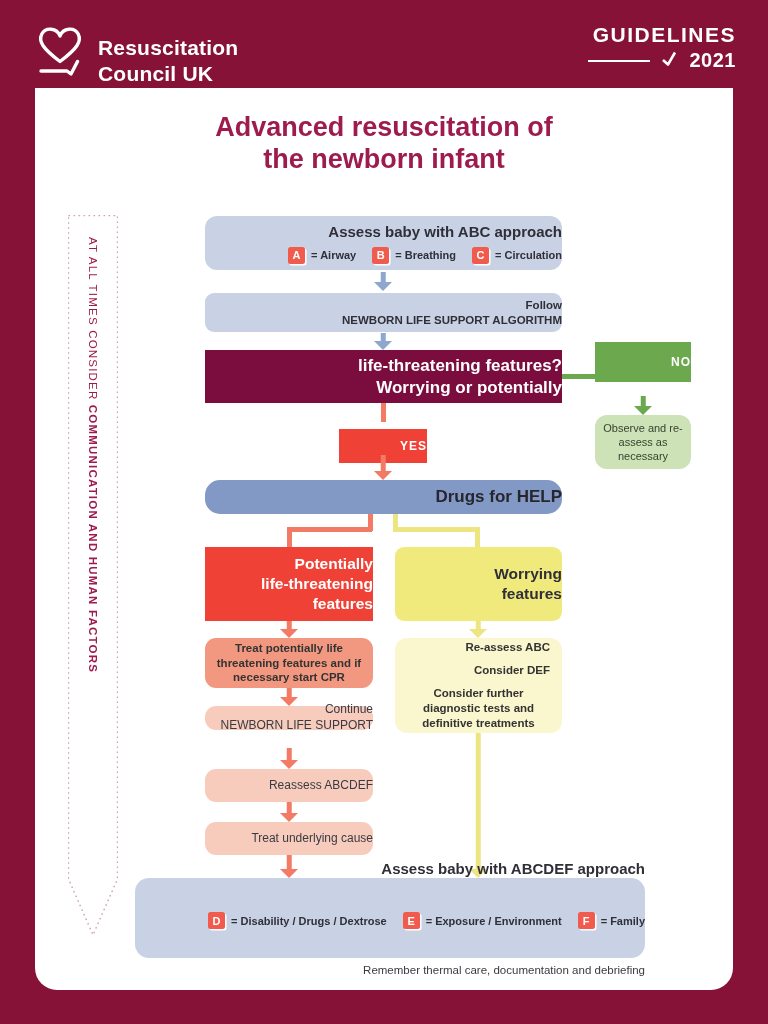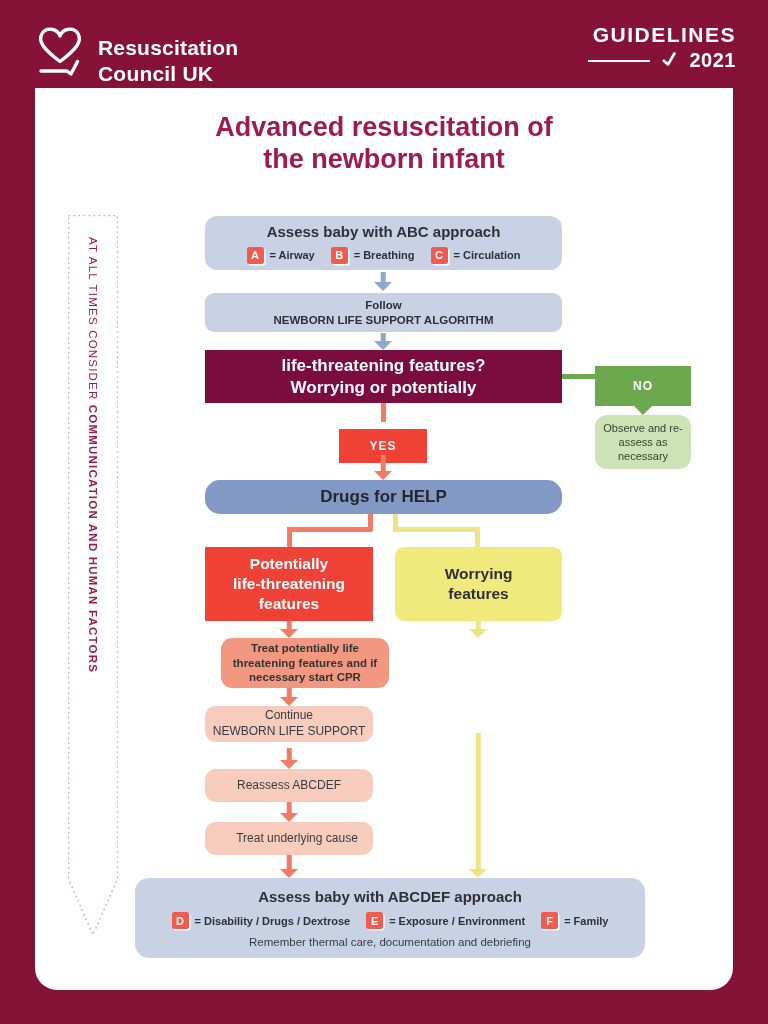--- a/index.html
+++ b/index.html
@@ -34,21 +34,21 @@
   .sidebar { position:absolute; left:33px; top:127px; width:50px; height:722px; }
   .sidebar svg { position:absolute; left:0; top:0; }
   .sidebar-text {
     position:absolute; left:50%; top:22px; transform:translateX(-50%);
     writing-mode:vertical-rl;
     color:var(--sidebar_text); font-size:11.5px; letter-spacing:1.2px;
     white-space:nowrap;
   }
   .sidebar-text .b { font-weight:bold; }
   
-  .fbox { position:absolute; display:flex; flex-direction:column; align-items:center; justify-content:center; text-align:center; }
+  .fbox { position:absolute; display:flex; flex-direction:column; align-items:flex-end; justify-content:center; text-align:center; }
   .blue  { background:var(--box_blue); border-radius:12px; color:var(--dark_text); }
   .title-line { font-weight:bold; font-size:15px; color:var(--dark_text); }
   .badge-row { display:flex; align-items:center; justify-content:center; gap:16px; margin-top:7px; }
   .badge-item { display:flex; align-items:center; gap:6px; font-weight:bold; font-size:11px; color:var(--dark_text); }
   .badge {
     display:inline-flex; align-items:center; justify-content:center;
     width:17px; height:17px; background:var(--badge_red); color:#fff;
     font-weight:bold; font-size:11px; border-radius:2.5px;
     box-shadow:1.5px 1.5px 0 #fff;
   }
@@ -154,21 +154,21 @@
     <div class="stem"></div>
       <div class="head"></div>
   </div>
 
   <div class="fbox question" style="left:170px; top:262px; width:357px; height:53px;">
     <div>life-threatening features?</div>
     <div>Worrying or potentially</div>
   </div>
 
   <div class="seg" style="left:527px; top:286px; width:33px; height:4.5px; background:var(--green);"></div>
-  <div class="fbox tag no" style="left:560px; top:278px; width:96px; height:40px;">
+  <div class="fbox tag no" style="left:560px; top:254px; width:96px; height:40px;">
     <span>NO</span>
   </div>
   <div class="varrow" style="left:599px; top:308px; height:19px; --c:var(--green);">
     <div class="stem"></div>
       <div class="head"></div>
   </div>
   <div class="fbox soft-green" style="left:560px; top:327px; width:96px; height:54px;">
     <span>Observe and re-assess as necessary</span>
   </div>
 
@@ -199,29 +199,29 @@
   </div>
   <div class="fbox hdr-yellow" style="left:360px; top:459px; width:167px; height:74px;">
     <div>Worrying</div>
     <div>features</div>
   </div>
 
   <div class="varrow" style="left:245px; top:533px; height:17px; --c:var(--arrow_red);">
     <div class="stem"></div>
       <div class="head"></div>
   </div>
-  <div class="fbox salmon" style="left:186px; top:550px; width:168px; height:50px;">
+  <div class="fbox salmon" style="left:170px; top:550px; width:168px; height:50px;">
     <span>Treat potentially life threatening features and if necessary start CPR</span>
   </div>
 
   <div class="varrow" style="left:245px; top:600px; height:18px; --c:var(--arrow_red);">
     <div class="stem"></div>
       <div class="head"></div>
   </div>
-  <div class="fbox pink" style="left:170px; top:618px; width:168px; height:36px;">
+  <div class="fbox pink" style="left:170px; top:618px; width:168px; height:24px;">
     <div>Continue</div>
     <div>NEWBORN LIFE SUPPORT</div>
   </div>
 
   <div class="varrow" style="left:245px; top:660px; height:21px; --c:var(--arrow_red);">
     <div class="stem"></div>
       <div class="head"></div>
   </div>
   <div class="fbox pink" style="left:170px; top:681px; width:168px; height:33px;">
     <span>Reassess ABCDEF</span>
@@ -237,26 +237,31 @@
 
   <div class="varrow" style="left:245px; top:767px; height:23px; --c:var(--arrow_red);">
     <div class="stem"></div>
       <div class="head"></div>
   </div>
 
   <div class="varrow" style="left:434px; top:533px; height:17px; --c:var(--arrow_yellow);">
     <div class="stem"></div>
       <div class="head"></div>
   </div>
+  <div class="fbox lightyellow" style="left:360px; top:550px; width:167px; height:95px;">
+    <p>Re-assess ABC</p>
+    <p>Consider DEF</p>
+    <p>Consider further diagnostic tests and definitive treatments</p>
+  </div>
   <div class="varrow" style="left:434px; top:645px; height:145px; --c:var(--arrow_yellow);">
     <div class="stem"></div>
       <div class="head"></div>
   </div>
 
-  <div class="fbox blue" style="left:100px; top:790px; width:510px; height:80px; border-radius:14px;">
+  <div class="fbox blue" style="left:100px; top:790px; width:510px; height:80px; border-radius:14px;gap:28px;">
     <div class="title-line">Assess baby with ABCDEF approach</div>
     <div class="badge-row">
       <span class="badge-item">
         <span class="badge">D</span>
         <span>= Disability / Drugs / Dextrose</span>
       </span>
       <span class="badge-item">
         <span class="badge">E</span>
         <span>= Exposure / Environment</span>
       </span>

